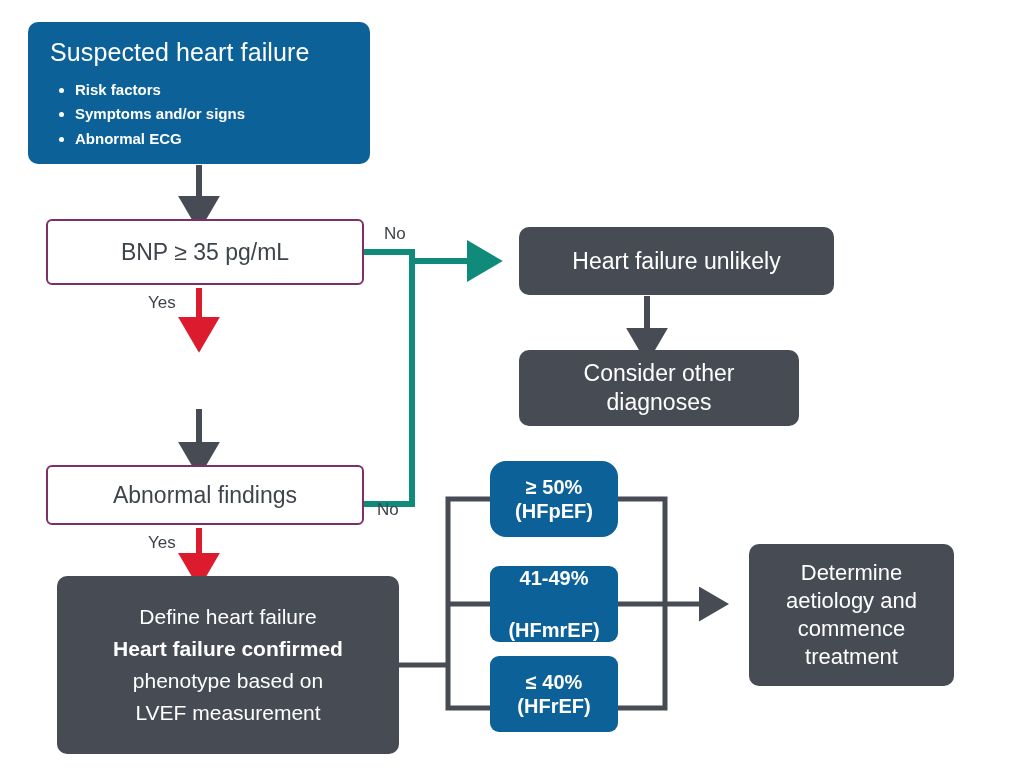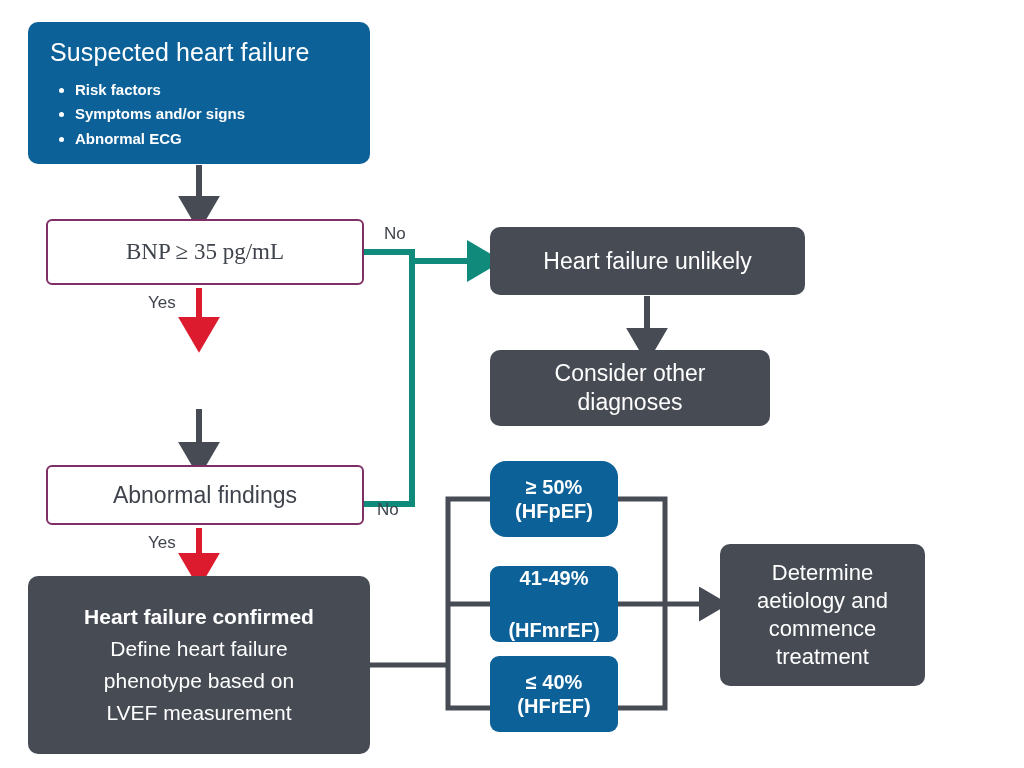--- a/index.html
+++ b/index.html
@@ -27,20 +27,21 @@
     text-align: center;
     border-radius: 10px;
   }
   .node.blue {
     background: #0C6198;
     color: #ffffff;
   }
   .node.dark {
     background: #464B54;
     color: #ffffff;
+    margin-left: 29px;
   }
   .node.outline {
     background: #ffffff;
     color: #3F444C;
     border: 2.5px solid #7E2F66;
     border-radius: 6px;
   }
 
   
   #node-suspected {
@@ -65,21 +66,20 @@
   #node-suspected li {
     font-size: 15px;
     font-weight: bold;
     line-height: 1.62;
   }
 
   
   #node-bnp {
     left: 46px; top: 219px; width: 318px; height: 66px;
     font-size: 23px;
-    font-family: Liberation Serif, serif;
   }
 
   
   #node-echo {
     left: 28px; top: 340px; width: 342px; height: 68px;
     font-size: 24px;
   }
 
   
   #node-abnormal {
@@ -208,22 +208,22 @@
   <div class="node outline" id="node-bnp">
     <span>BNP ≥ 35 pg/mL</span>
   </div>
 
 
   <div class="node outline" id="node-abnormal">
     <span>Abnormal findings</span>
   </div>
 
   <div class="node dark" id="node-confirmed">
+    <div class="hf-line">Define heart failure</div>
     <div class="hf-line bold">Heart failure confirmed</div>
-    <div class="hf-line">Define heart failure</div>
     <div class="hf-line">phenotype based on</div>
     <div class="hf-line">LVEF measurement</div>
   </div>
 
   <div class="node dark" id="node-unlikely">
     <span>Heart failure unlikely</span>
   </div>
 
   <div class="node dark" id="node-consider">
     <div>Consider other</div>

